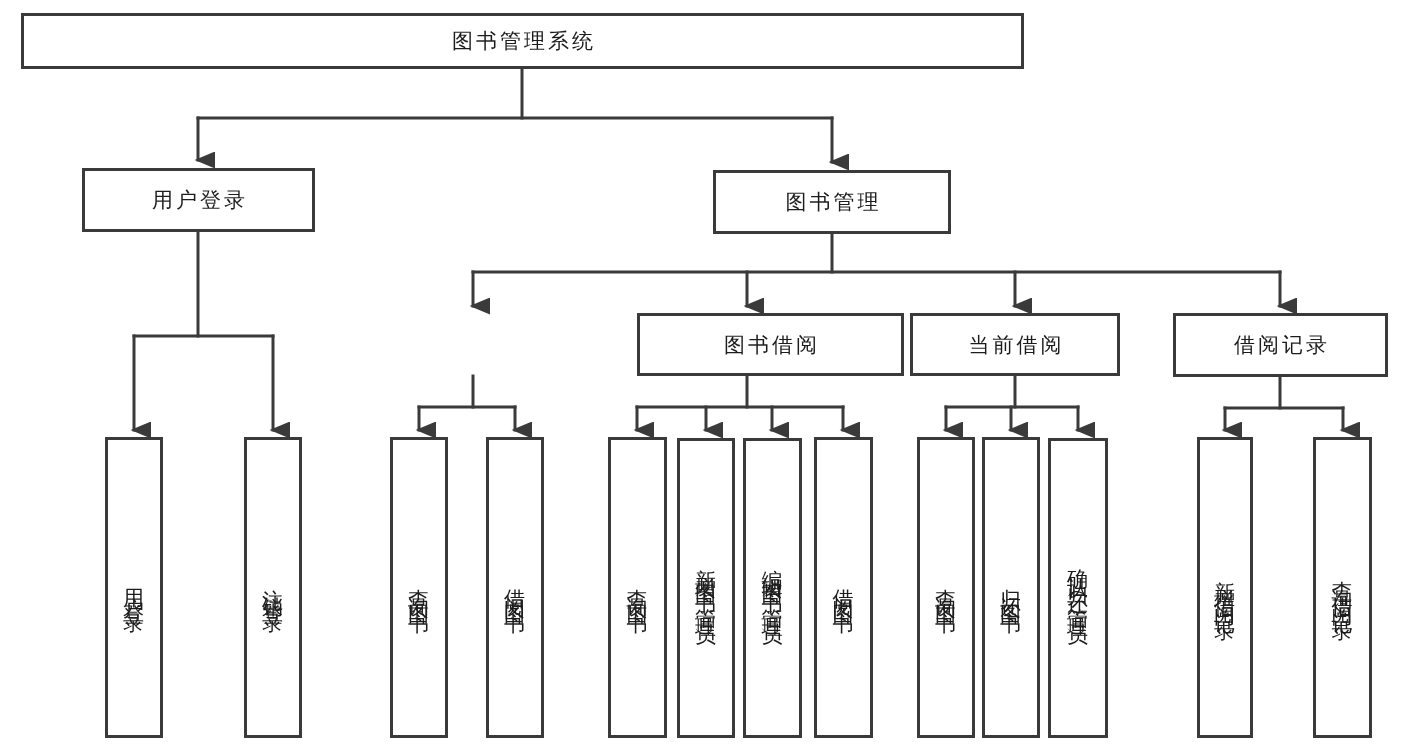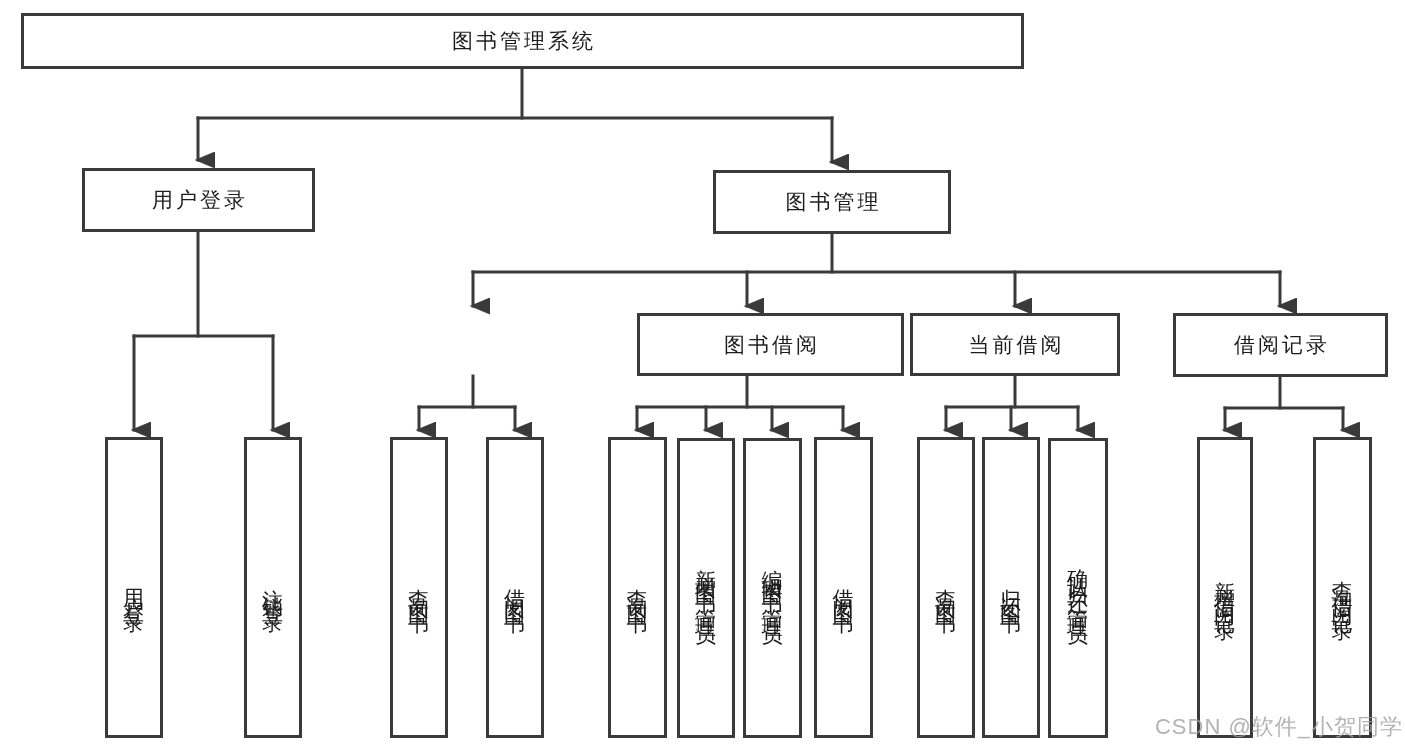--- a/index.html
+++ b/index.html
@@ -169,15 +169,14 @@
     <span class="label">确认归还（管理员）</span>
   </div>
 
   <div class="node v" style="left:1197px; top:437px; width:56px; height:301px;">
     <span class="label">新增借阅记录</span>
   </div>
   <div class="node v" style="left:1313px; top:437px; width:59px; height:301px;">
     <span class="label">查询借阅记录</span>
   </div>
 
-  <div class="watermark">CSDN @软件_小贺同学</div>
 
 </div>
 
 </body></html>

